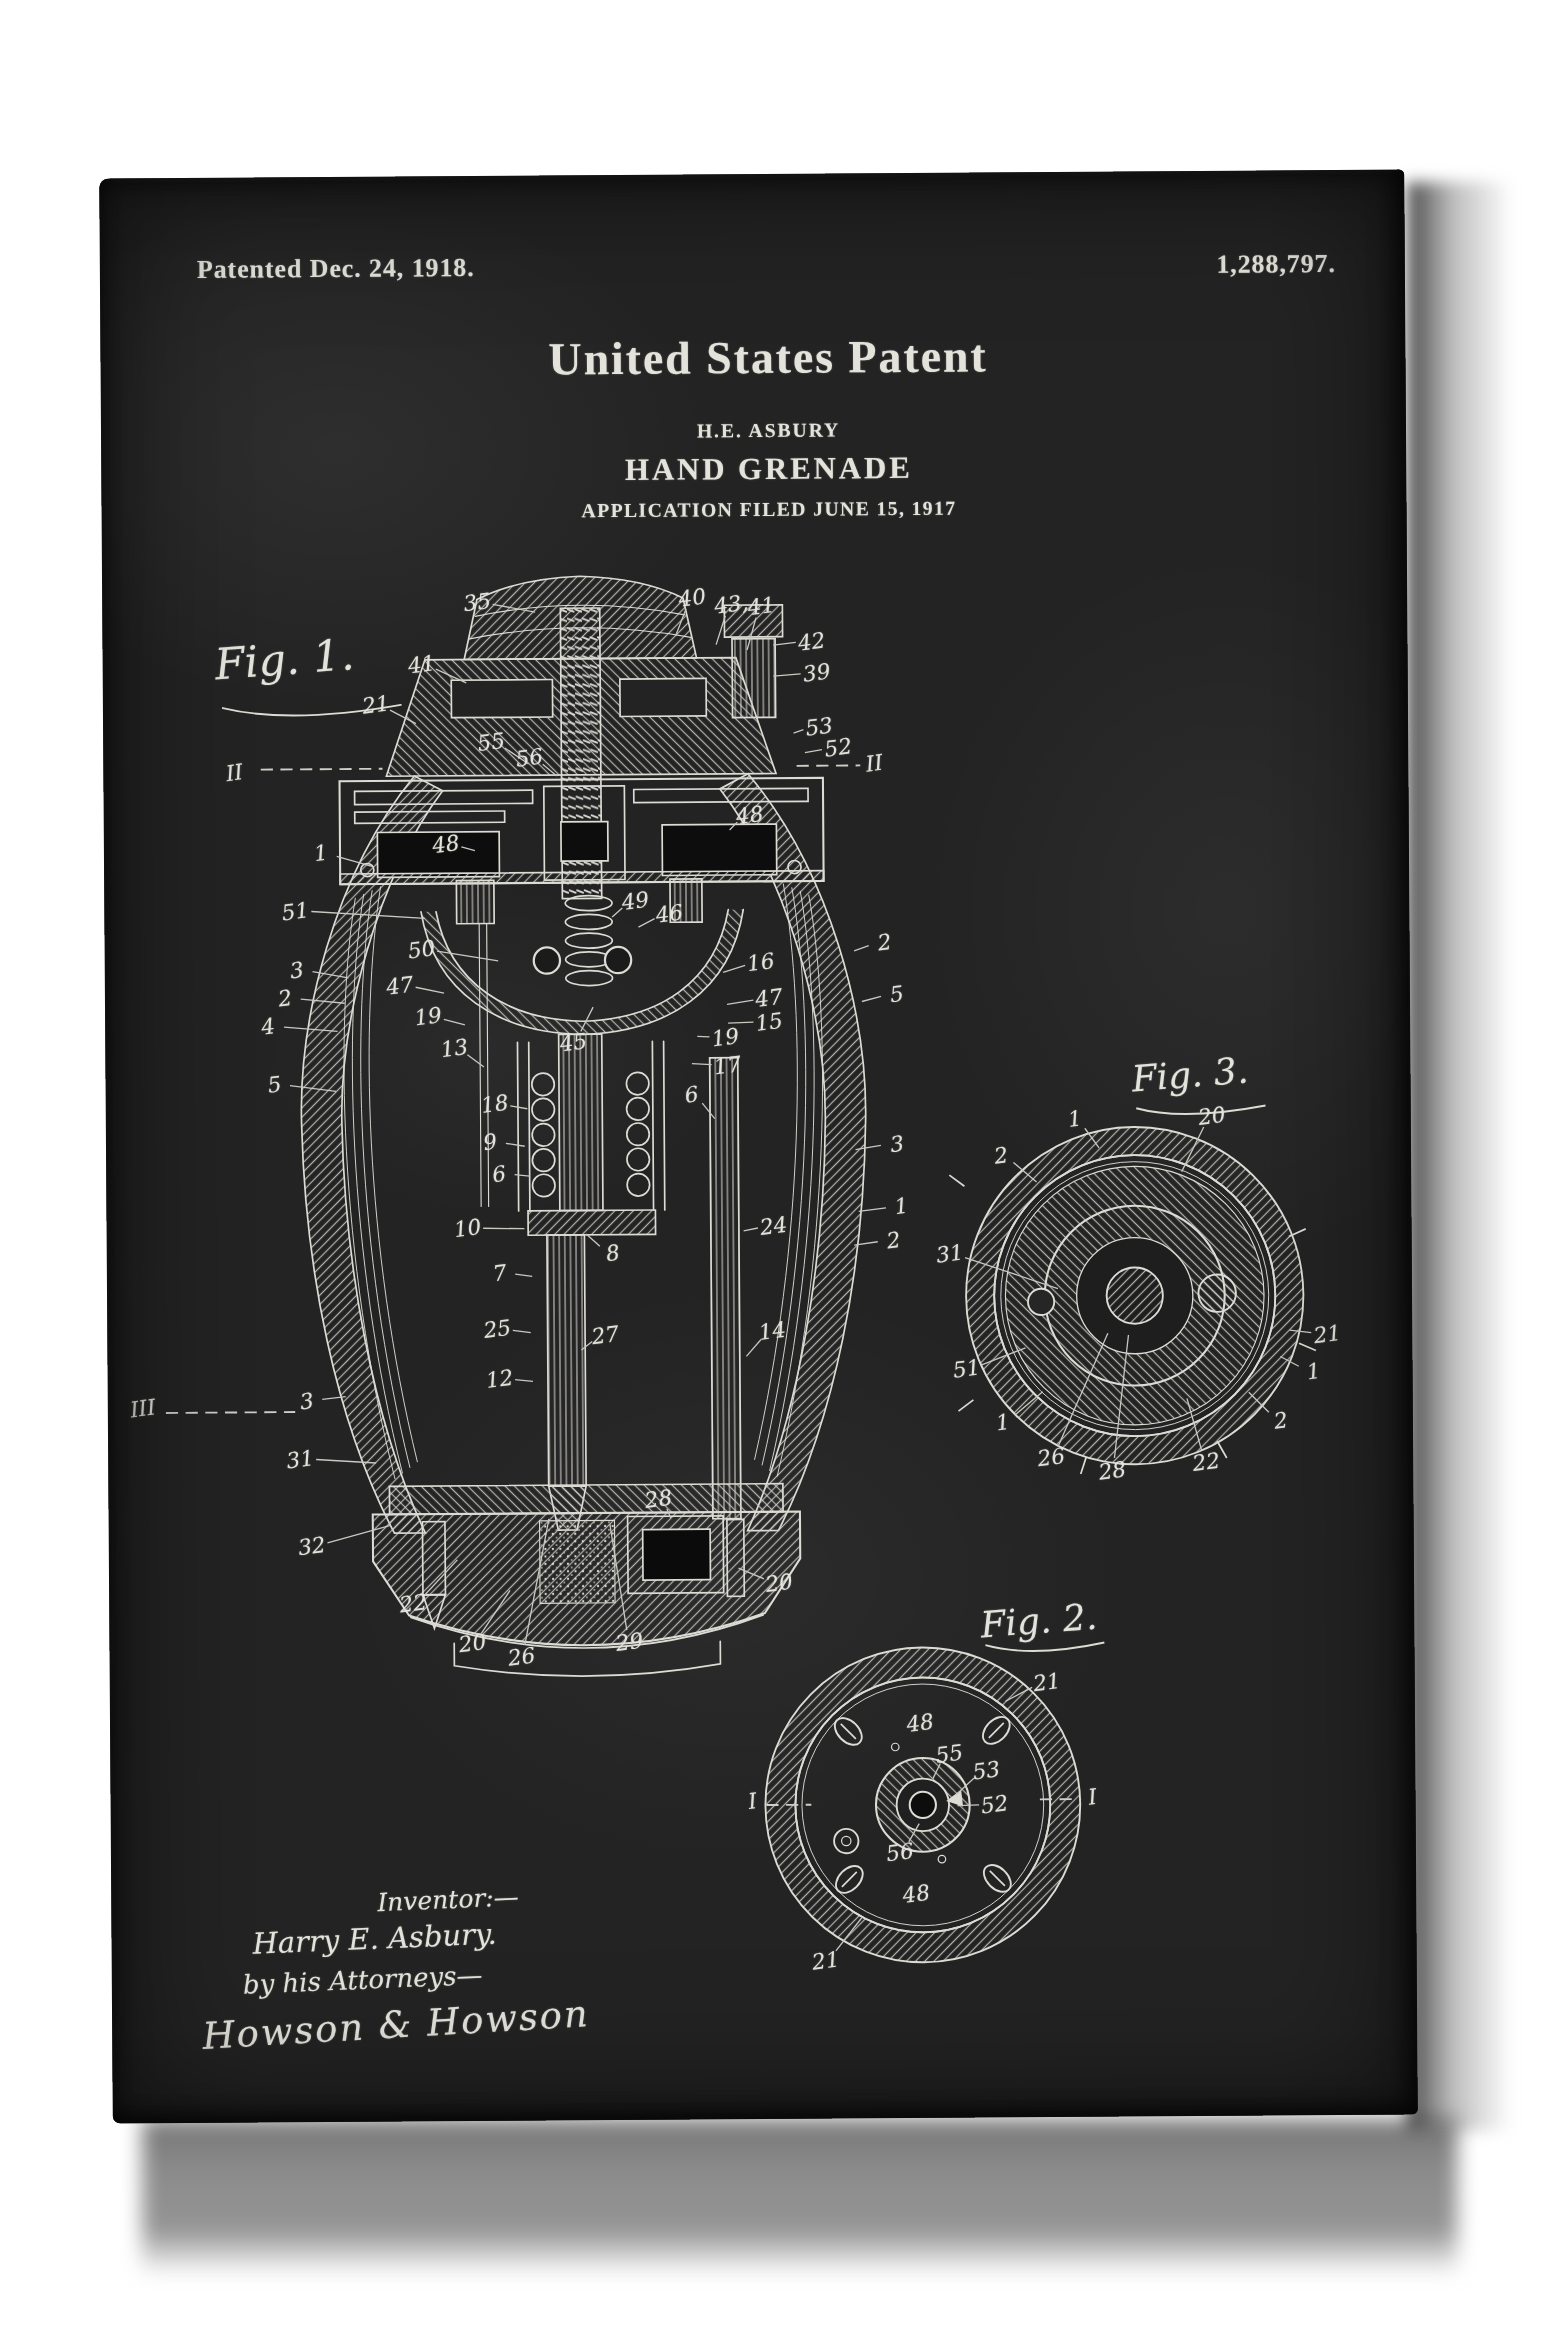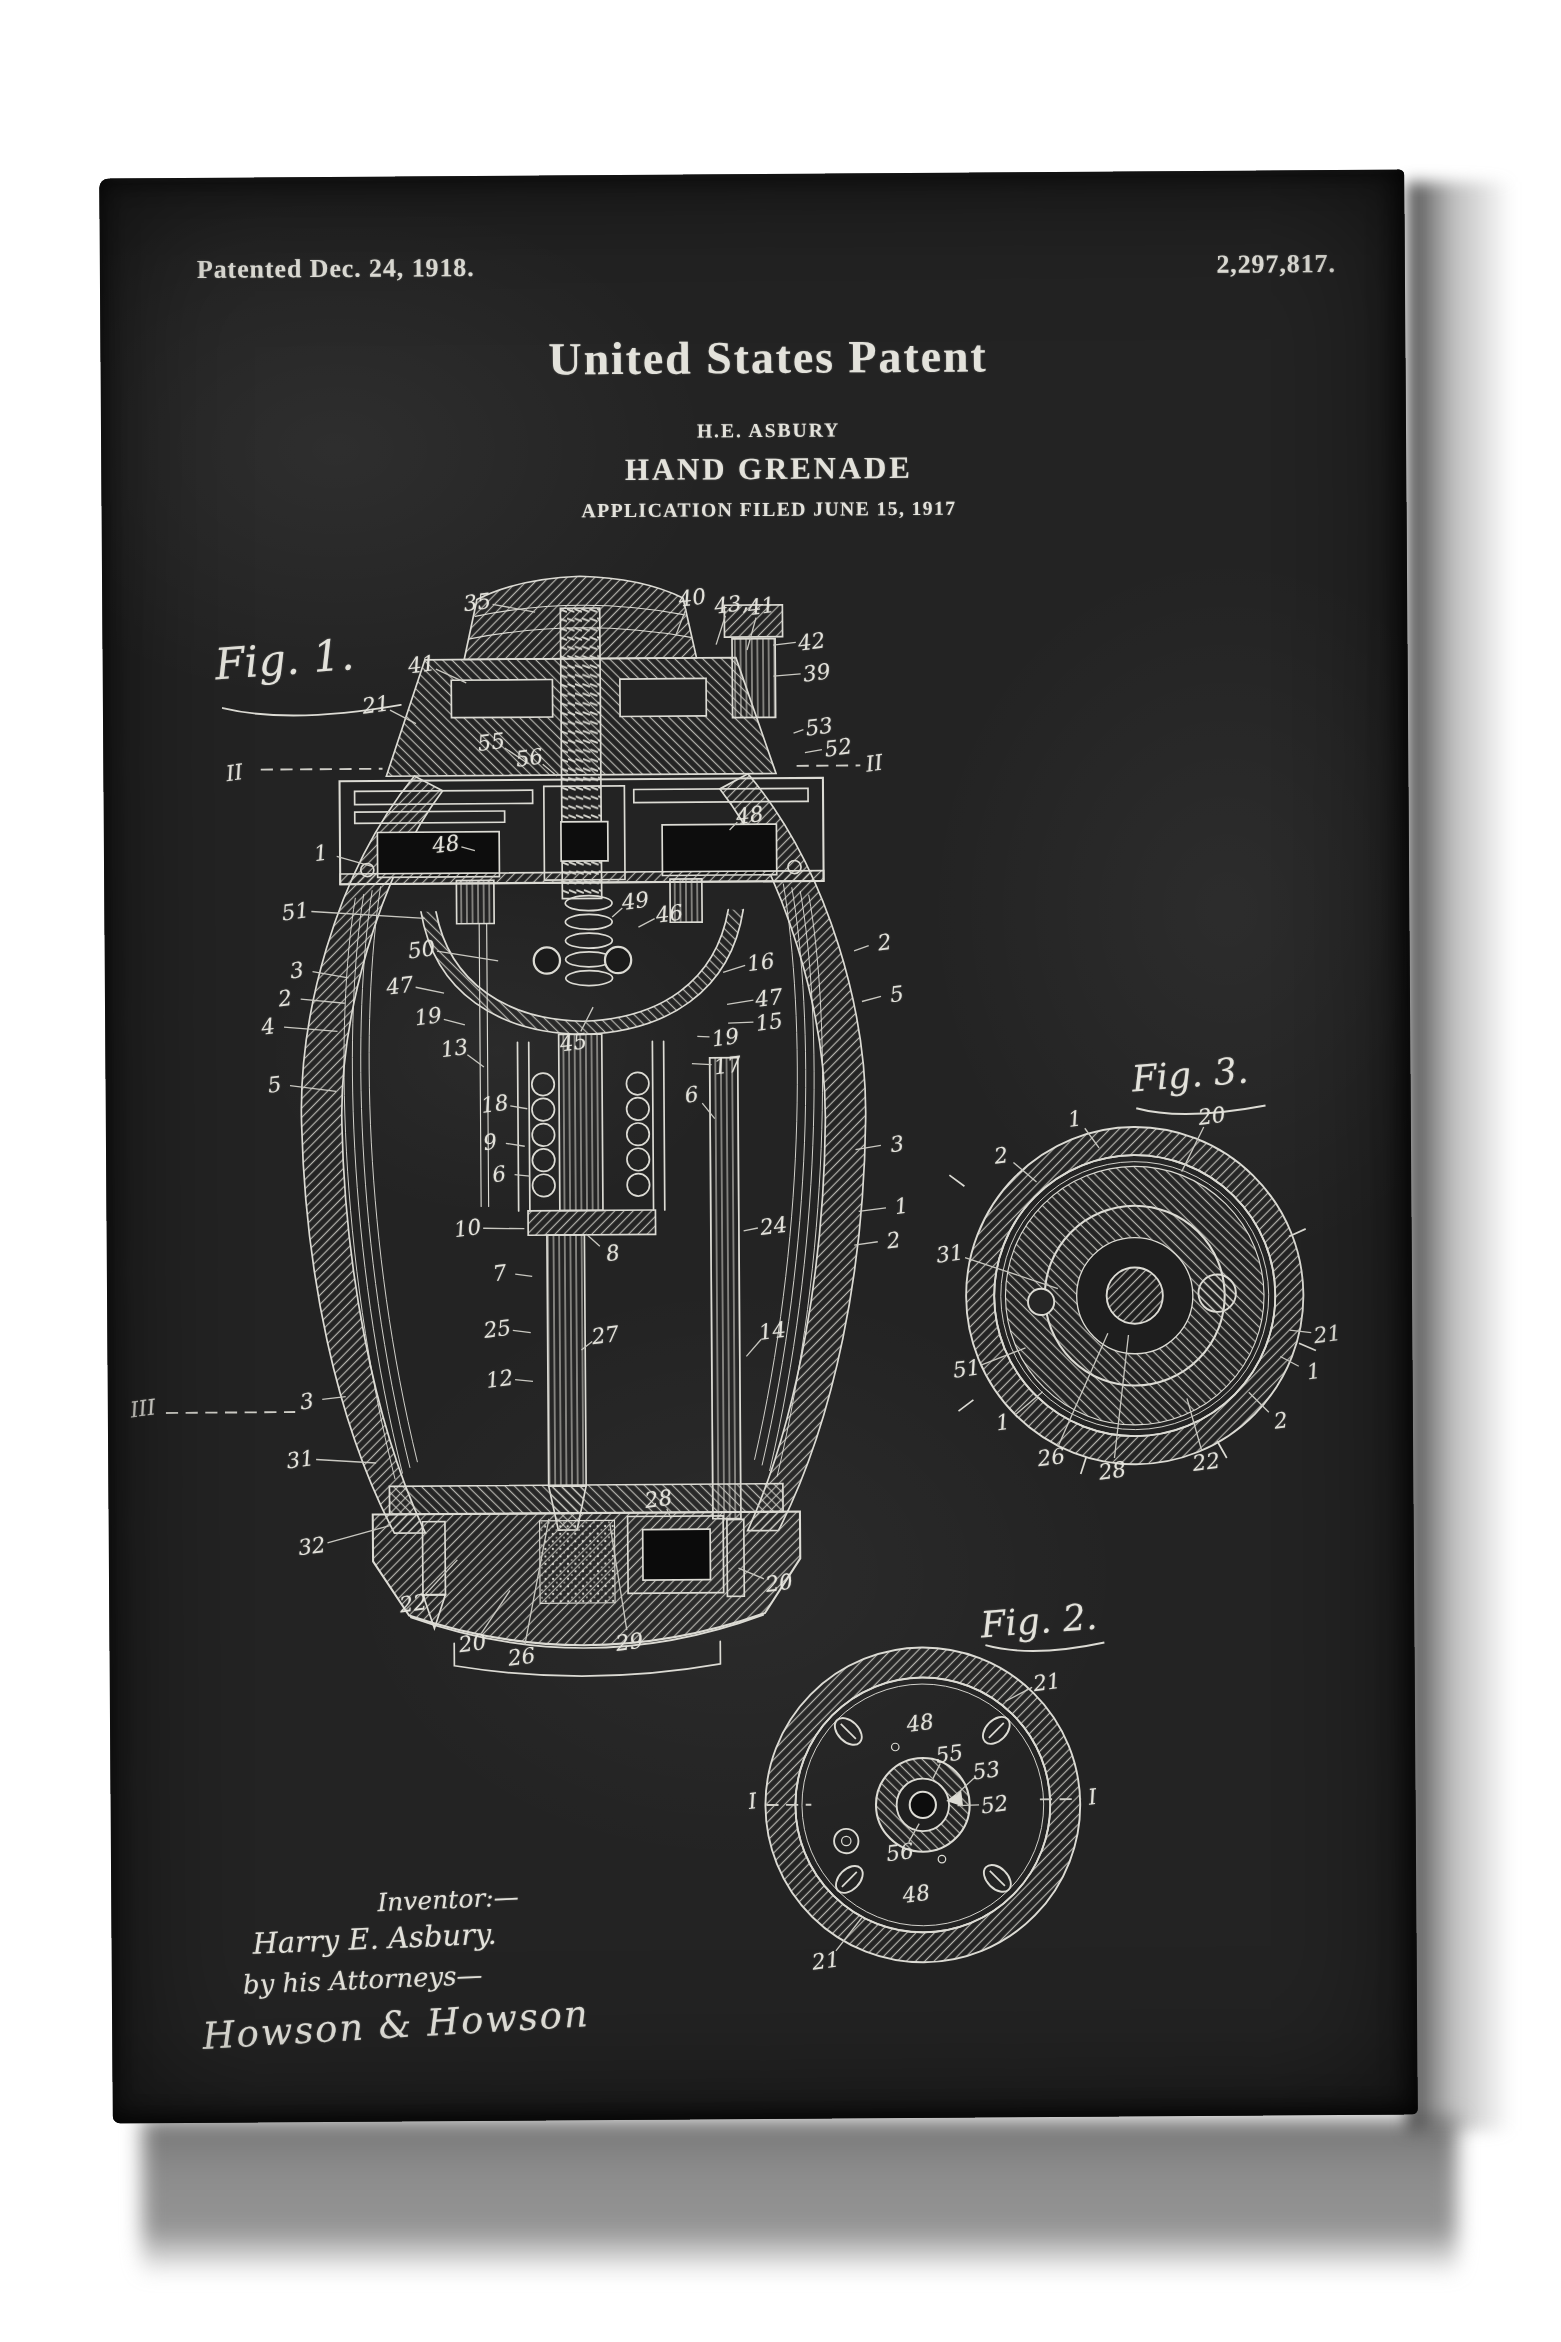--- a/index.html
+++ b/index.html
@@ -56,21 +56,21 @@
 <body>
 
 <div class="page">
   <div class="shadow-bottom"></div>
   <div class="shadow-right"></div>
 
   <div class="canvas">
     <div class="texture"></div>
 
     <div class="hdr patented">Patented Dec. 24, 1918.</div>
-    <div class="hdr number">2,297,817.</div>
+    <div class="hdr number">1,288,797.</div>
     <div class="hdr title">United States Patent</div>
     <div class="hdr inventor">H.E. ASBURY</div>
     <div class="hdr invention">HAND GRENADE</div>
     <div class="hdr application">APPLICATION FILED JUNE 15, 1917</div>
 
     <div class="figlabel f1">Fig. 1.</div>
     <div class="figlabel f3">Fig. 3.</div>
     <div class="figlabel f2">Fig. 2.</div>
 
     <svg id="drawing" class="layer" viewBox="0 0 1393 2076">

